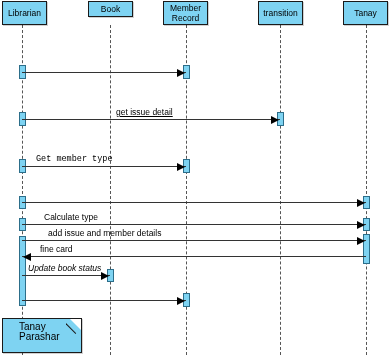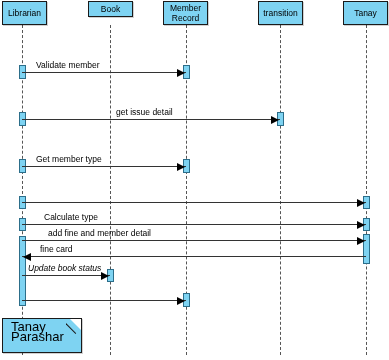--- a/index.html
+++ b/index.html
@@ -78,24 +78,24 @@
     color: #000000;
     white-space: nowrap;
   }
 
   
   .note {
     position: absolute;
     box-sizing: border-box;
     background: #7ED3F2;
     border: 1px solid #1a1a1a;
-    font-size: 13px;
+    font-size: 10px;
     line-height: 10px;
     color: #000000;
-    padding: 3px 8px;
+    padding: 3px 16px;
     box-shadow: 1px 1px 0 rgba(0,0,0,0.18);
   }
   .note-fold {
     position: absolute;
     top: 0;
     right: 0;
     width: 0;
     height: 0;
     border-left: 11px solid transparent;
     border-top: 11px solid #ffffff;
@@ -143,35 +143,34 @@
     <div class="activation" style="left: 19px; top: 196px; height: 13px;"></div>
     <div class="activation" style="left: 363px; top: 196px; height: 13px;"></div>
     <div class="activation" style="left: 19px; top: 218px; height: 13px;"></div>
     <div class="activation" style="left: 363px; top: 218px; height: 13px;"></div>
     <div class="activation" style="left: 19px; top: 236px; height: 70px;"></div>
     <div class="activation" style="left: 363px; top: 234px; height: 30px;"></div>
     <div class="activation" style="left: 107px; top: 269px; height: 13px;"></div>
     <div class="activation" style="left: 183px; top: 293px; height: 14px;"></div>
     <div class="msg-line" style="left: 22px; top: 72px; width: 164px;"></div>
     <div class="arrow-head right" style="top: 68.5px; left: 177px;"></div>
-    <div class="msg-label" style="left: 36px; top: 60px;">Validate member</div>
     <div class="msg-line" style="left: 22px; top: 119px; width: 258px;"></div>
     <div class="arrow-head right" style="top: 115.5px; left: 271px;"></div>
-    <div class="msg-label" style="left: 116px; top: 107px;">get issue detail</div>
+    <div class="msg-label" style="left: 116px; top: 107px; text-decoration: underline;">get issue detail</div>
     <div class="msg-line" style="left: 22px; top: 166px; width: 164px;"></div>
     <div class="arrow-head right" style="top: 162.5px; left: 177px;"></div>
-    <div class="msg-label" style="left: 36px; top: 154px;">Get member type</div>
+    <div class="msg-label" style="left: 36px; top: 154px; font-family: Liberation Mono, monospace;">Get member type</div>
     <div class="msg-line" style="left: 22px; top: 202px; width: 344px;"></div>
     <div class="arrow-head right" style="top: 198.5px; left: 357px;"></div>
     <div class="msg-line" style="left: 22px; top: 224px; width: 344px;"></div>
     <div class="arrow-head right" style="top: 220.5px; left: 357px;"></div>
     <div class="msg-label" style="left: 44px; top: 212px;">Calculate type</div>
     <div class="msg-line" style="left: 22px; top: 240px; width: 344px;"></div>
     <div class="arrow-head right" style="top: 236.5px; left: 357px;"></div>
-    <div class="msg-label" style="left: 48px; top: 228px;">add fine and member detail</div>
+    <div class="msg-label" style="left: 48px; top: 228px;">add issue and member details</div>
     <div class="msg-line" style="left: 22px; top: 256px; width: 344px;"></div>
     <div class="arrow-head left" style="top: 252.5px; left: 23px;"></div>
     <div class="msg-label" style="left: 40px; top: 244px;">fine card</div>
     <div class="msg-line" style="left: 22px; top: 275px; width: 88px;"></div>
     <div class="arrow-head right" style="top: 271.5px; left: 101px;"></div>
     <div class="msg-label" style="left: 28px; top: 263px; font-style: italic;">Update book status</div>
     <div class="msg-line" style="left: 22px; top: 300px; width: 164px;"></div>
     <div class="arrow-head right" style="top: 296.5px; left: 177px;"></div>
     <div class="note" style="left: 2px; top: 318px; width: 80px; height: 35px;"><span>Tanay Parashar</span><div class="note-fold"></div><div class="note-fold-edge"></div></div>
   </div>

